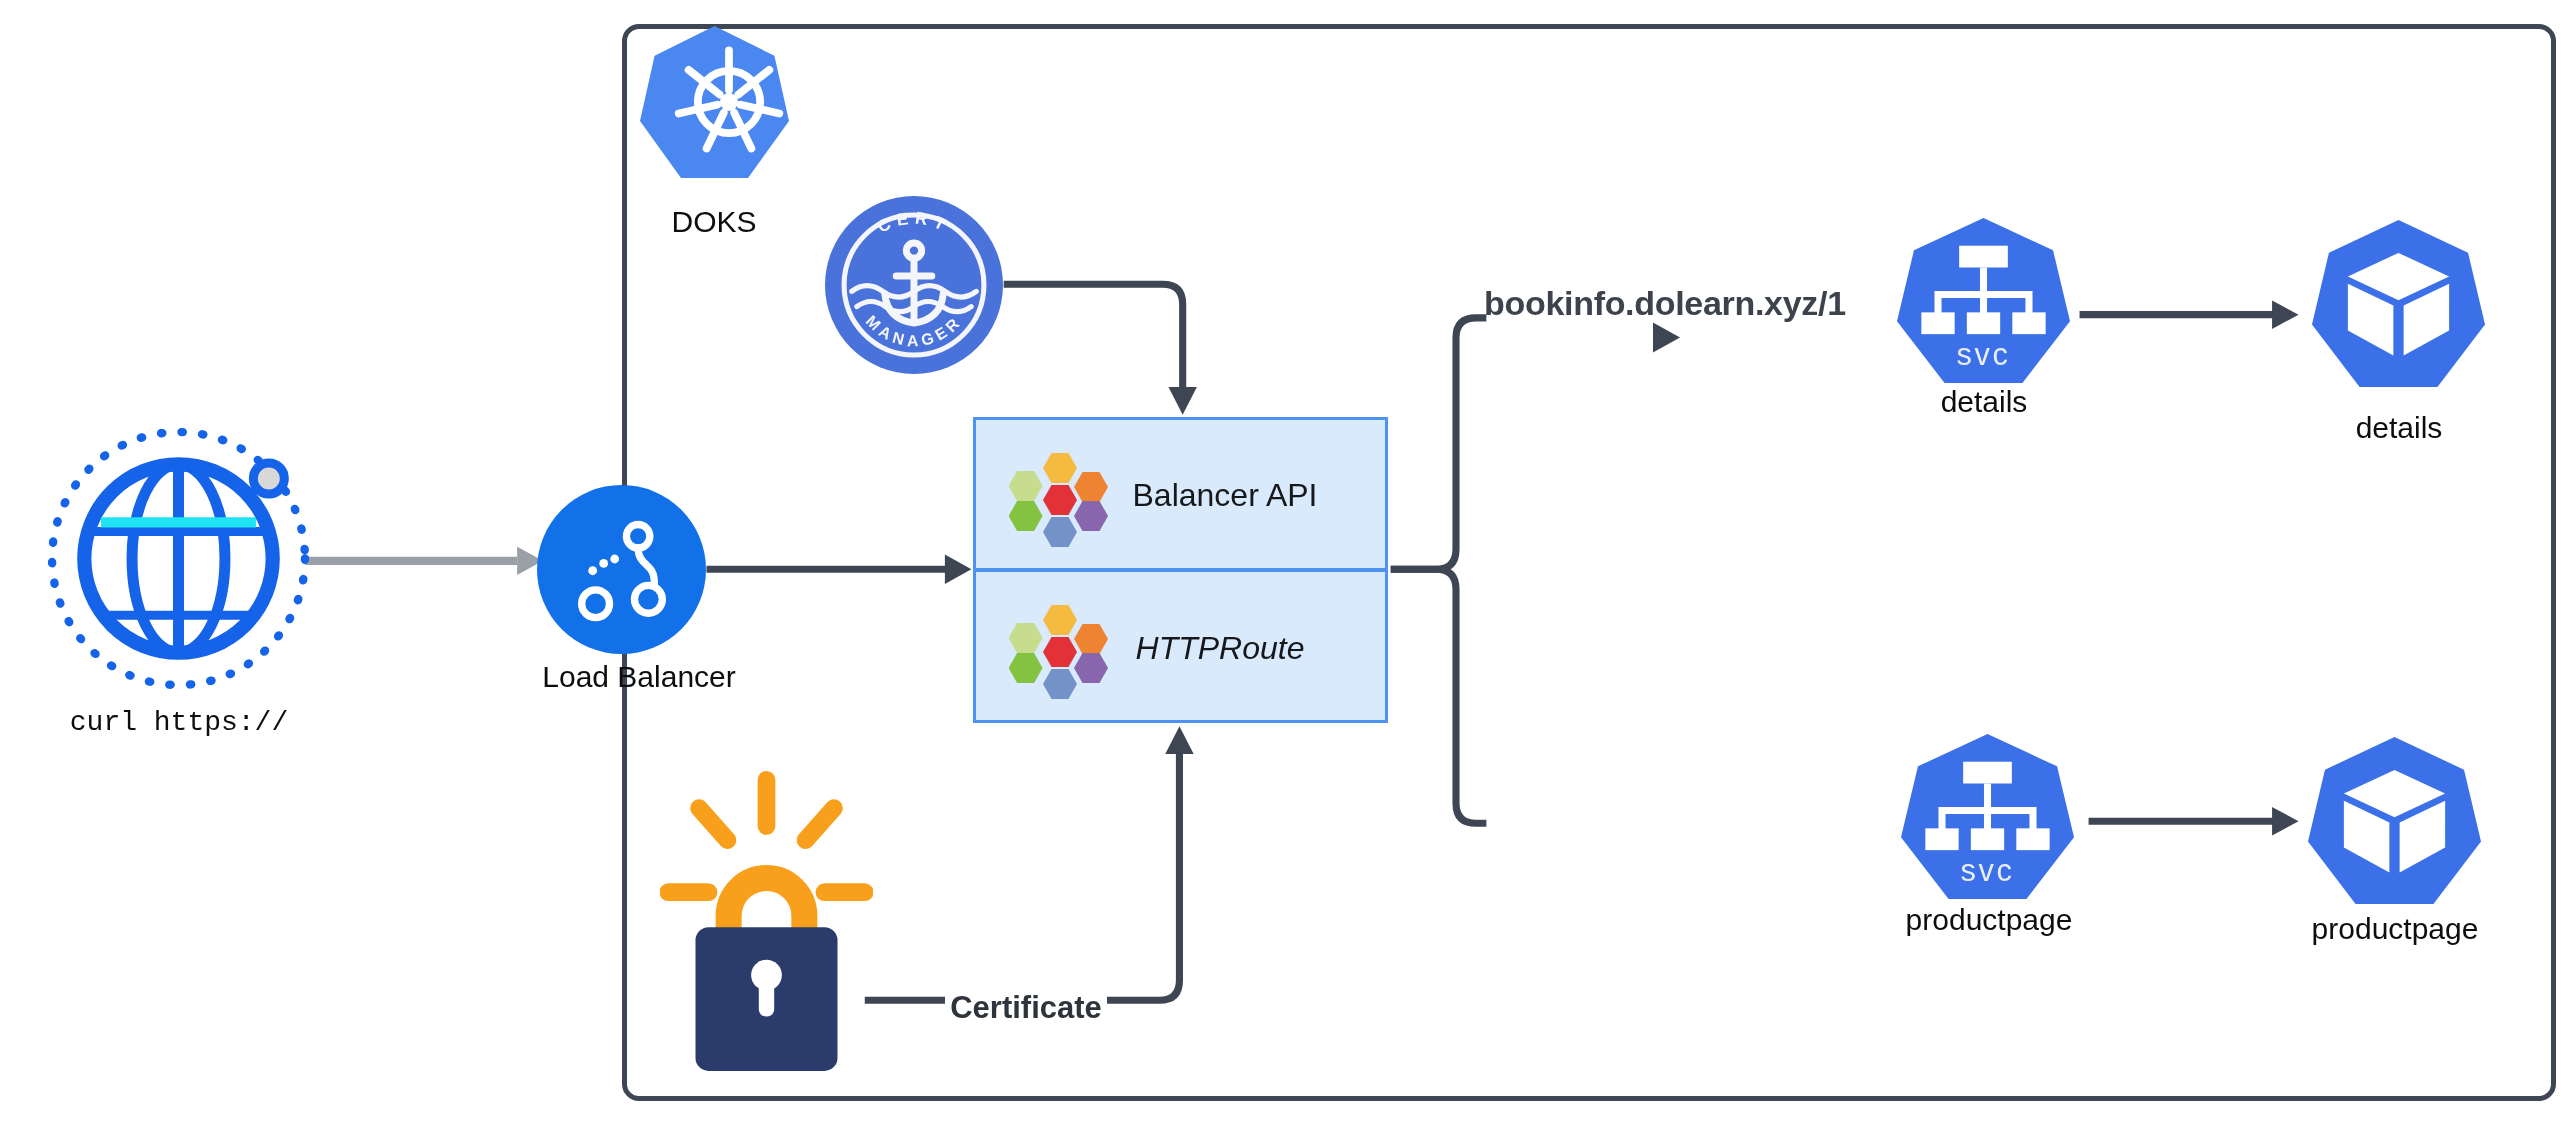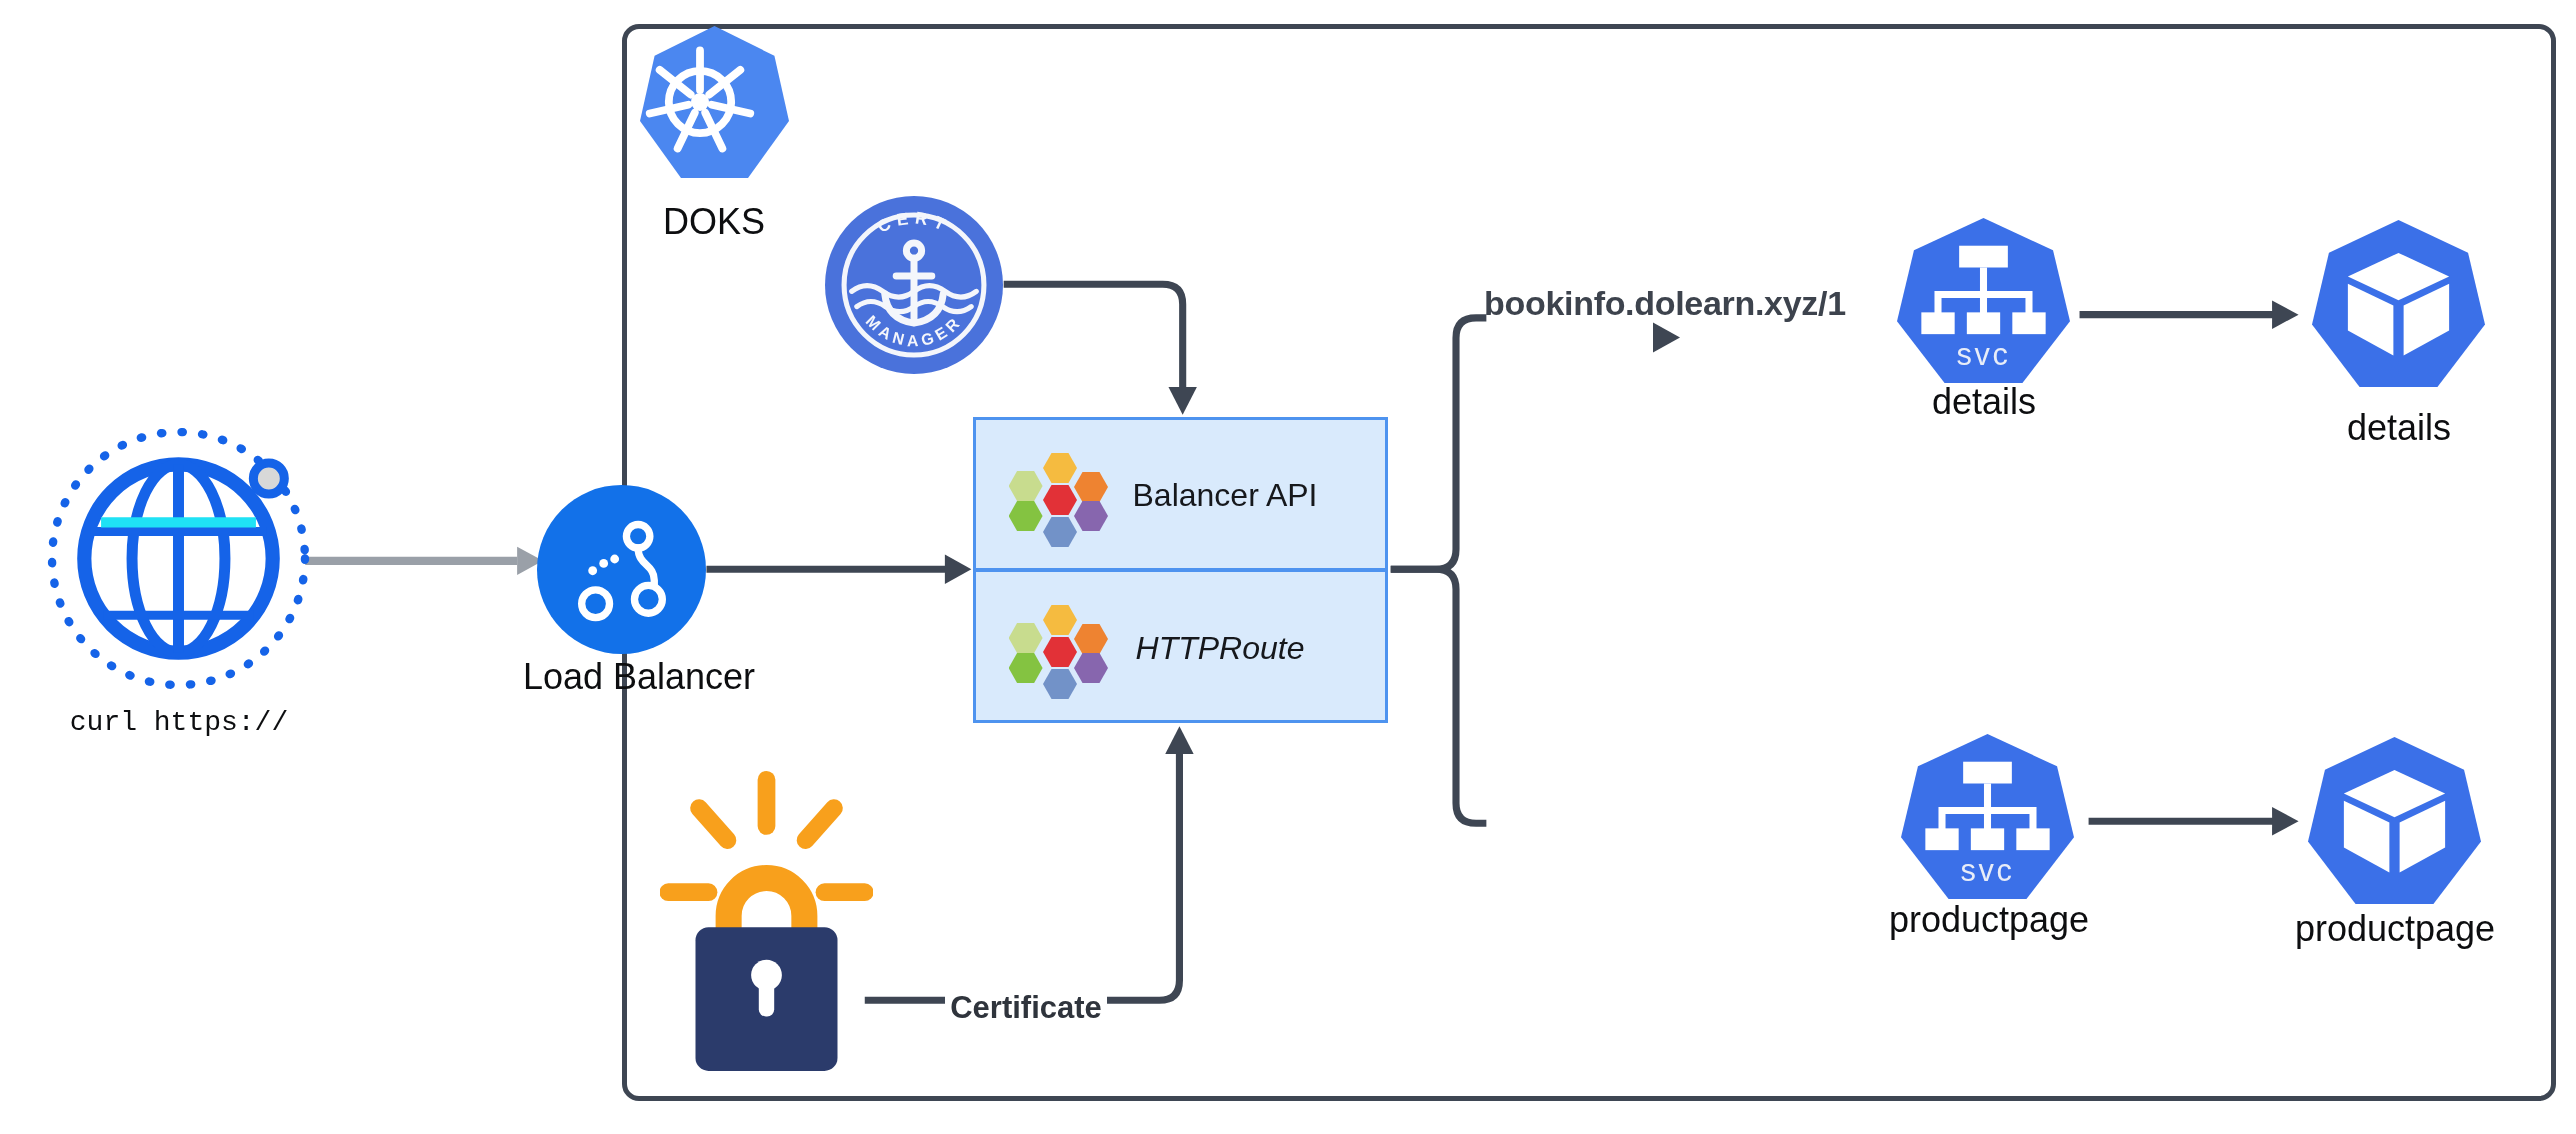--- a/index.html
+++ b/index.html
@@ -9,34 +9,34 @@
   }
   
   .cluster-box{
     position:absolute;left:622px;top:24px;width:1924px;height:1067px;
     border:5.2px solid #3e4653;border-radius:17px;background:transparent;z-index:1;
   }
   
   svg.connectors{position:absolute;left:0;top:0;z-index:2;}
   .node{position:absolute;z-index:3;}
   .node-label{
-    position:absolute;z-index:3;font-size:36px;color:#0d0e10;white-space:nowrap;
+    position:absolute;z-index:3;font-size:30px;color:#0d0e10;white-space:nowrap;
     transform:translate(-50%,-50%);text-align:center;
   }
   .serif-label{font-family:Liberation Mono, monospace;font-size:28px;}
   
   
   .lb-circle{
     position:absolute;left:537px;top:485px;width:169px;height:169px;border-radius:50%;
     background:#1271e9;z-index:3;display:flex;align-items:center;justify-content:center;
   }
   
   .heptagon{
     clip-path:polygon(50% 0%,90.2% 19.6%,100% 62.5%,72.5% 100%,27.5% 100%,0% 62.5%,9.8% 19.6%);
-    display:flex;align-items:center;justify-content:flex-start;
+    display:flex;align-items:center;justify-content:flex-end;
   }
   .hept-doks{position:absolute;left:640px;top:26px;width:149px;height:152px;background:#4b87f0;z-index:3;}
   .hept-svc{width:173px;height:165px;background:#3b70e8;}
   .hept-pod{width:173px;height:167px;background:#3b70e8;}
   
   .certmgr{
     position:absolute;left:825px;top:196px;width:178px;height:178px;border-radius:50%;
     background:#4a72db;z-index:3;display:flex;align-items:center;justify-content:center;
   }
   

